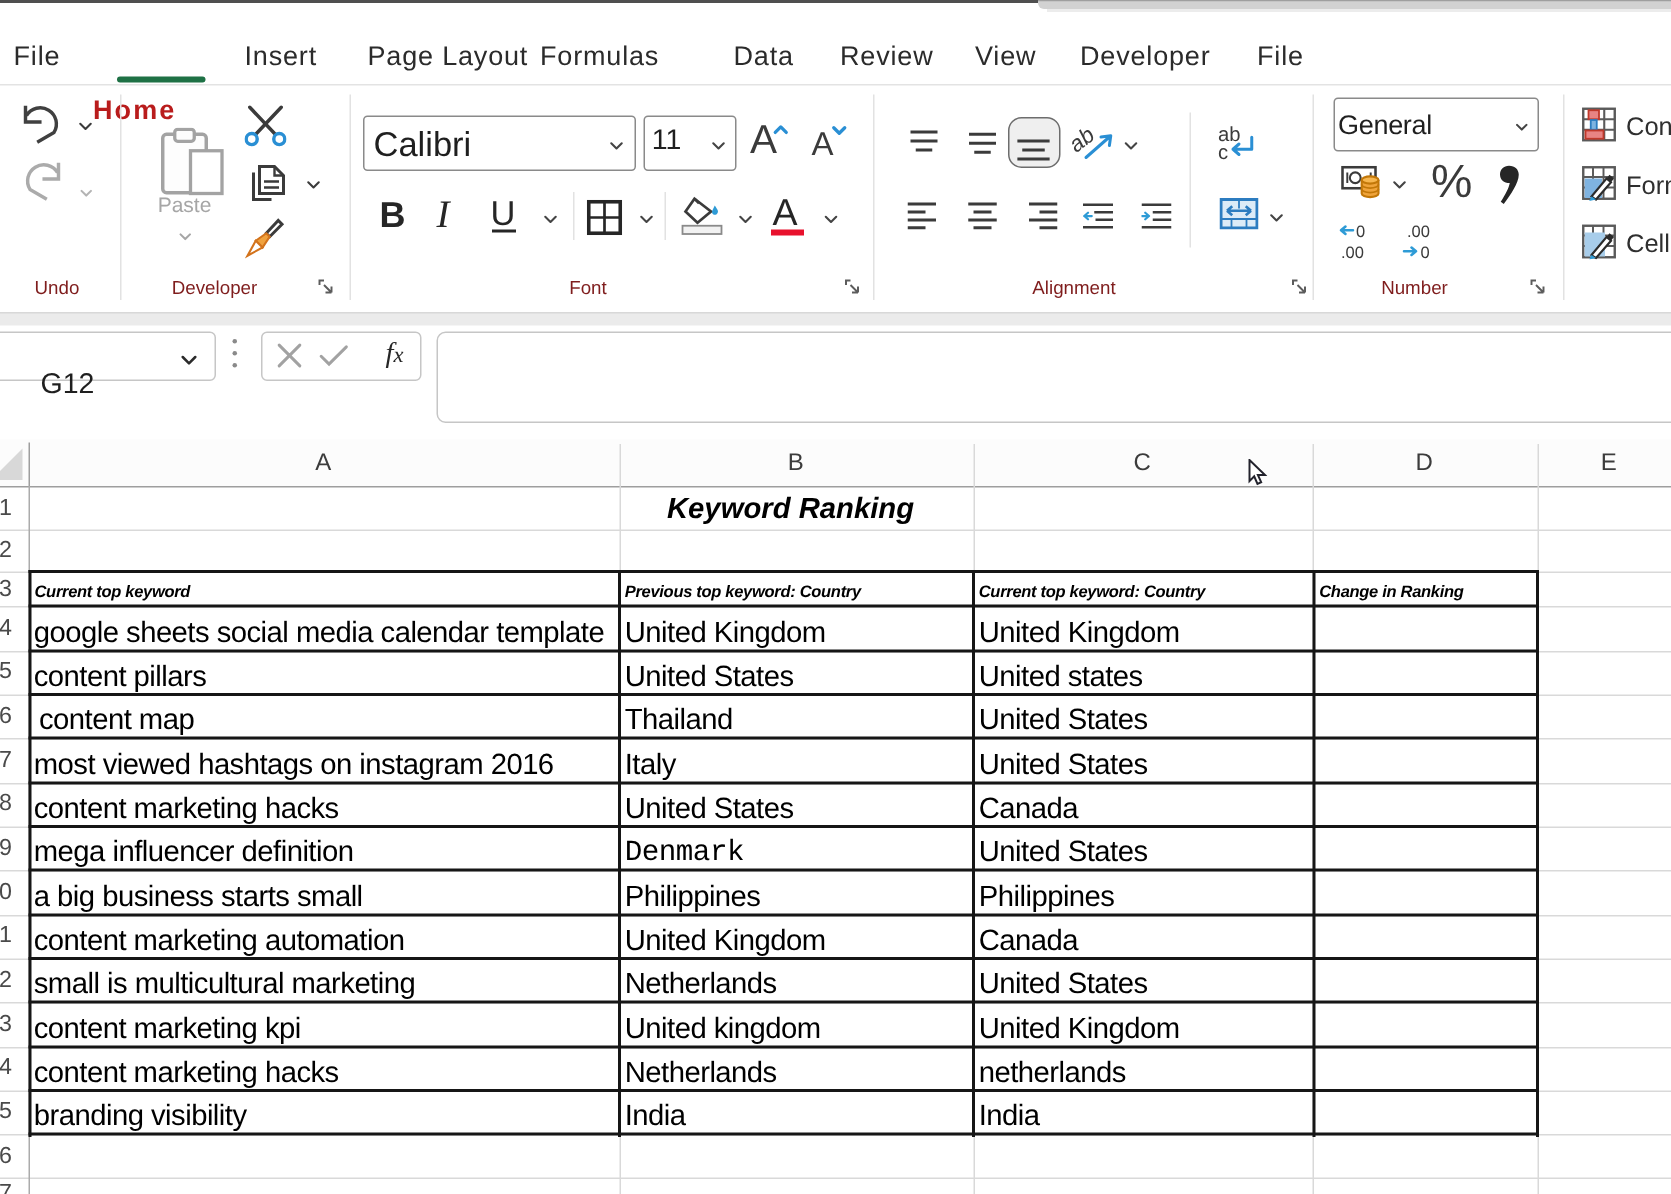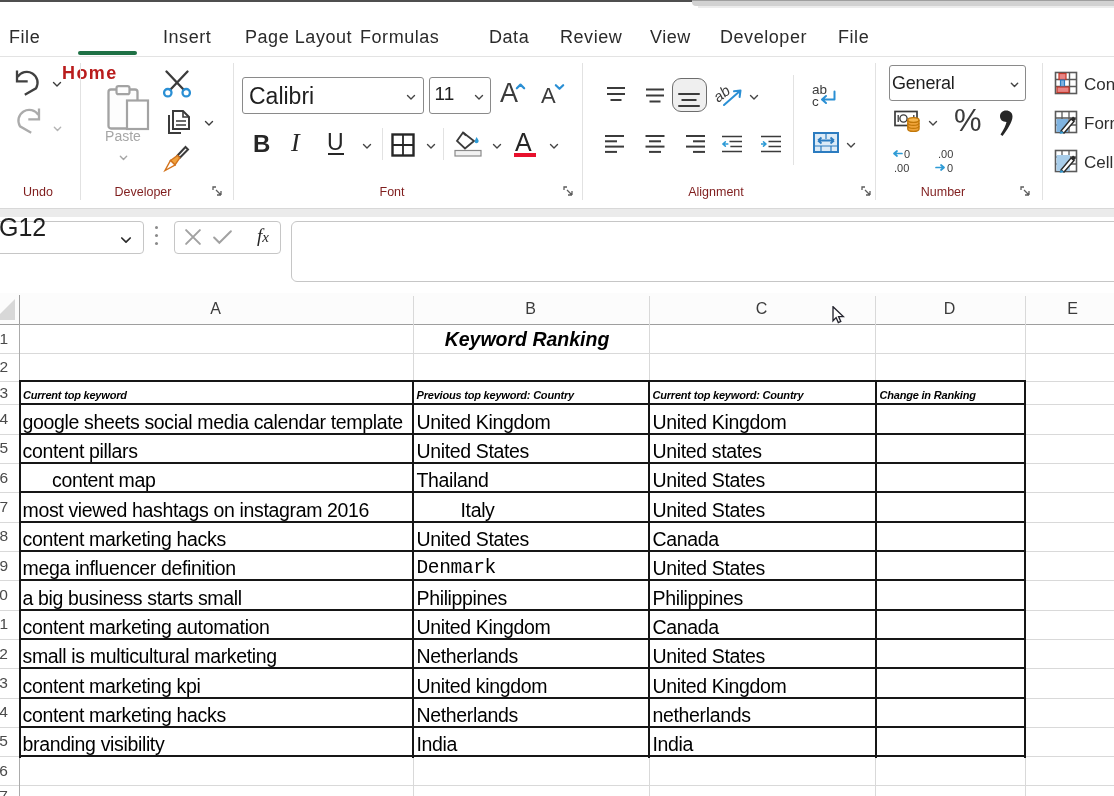--- a/index.html
+++ b/index.html
@@ -265,21 +265,21 @@
     <path d="M2.5,6 L16,6 L16,22 L2.5,22 Z" fill="#a8cdea"></path>
     <path d="M7,21 L17,9 L20,11.5 L10,23 Z" fill="#fff" stroke="#2b2b2b" stroke-width="1.4"></path>
     <path d="M17,9 L19,6.5 L22,9 L20,11.5 Z" fill="#2b2b2b"></path>
     <path d="M7,21 L5.5,24 L10,23 Z" fill="#2e9bd6"></path>
   </svg>
 <div class="abs" style="left:1084px;top:75px;font-size:17px;color:#2f2f2f;white-space:nowrap;">Con</div>
 <div class="abs" style="left:1084px;top:114px;font-size:17px;color:#2f2f2f;white-space:nowrap;">Form</div>
 <div class="abs" style="left:1084px;top:153px;font-size:17px;color:#2f2f2f;white-space:nowrap;">Cell S</div>
 <div class="abs" style="left:0;top:208px;width:1114px;height:9px;background:#ebebeb;border-top:1px solid #d8d8d8;box-sizing:border-box;"></div>
 <div class="abs" style="left:-20px;top:221px;width:164px;height:33px;border:1px solid #c6c6c6;border-radius:4px;background:#fff;box-sizing:border-box;"></div>
-<div class="abs" style="left:-1px;top:213px;font-size:25px;color:#1f1f1f;">G12</div>
+<div class="abs" style="left:-1px;top:246px;font-size:19px;color:#1f1f1f;padding-left:28px;">G12</div>
 <svg class="chv" style="left:120.0px;top:235.0px;" width="12" height="12" viewBox="0 0 10 10">
     <path d="M1.5,2.5 L5,6 L8.5,2.5" fill="none" stroke="#2b2b2b" stroke-width="1.4166666666666667" stroke-linecap="round" stroke-linejoin="round"></path>
   </svg>
 <div class="abs" style="left:155px;top:226px;width:3px;height:3px;border-radius:50%;background:#8a8a8a;box-shadow:0 8px 0 #8a8a8a,0 16px 0 #8a8a8a;"></div>
 <div class="abs" style="left:174px;top:221px;width:107px;height:33px;border:1px solid #c6c6c6;border-radius:4px;background:#fff;box-sizing:border-box;"></div>
 <svg class="abs" style="left:184px;top:228px;" width="18" height="18" viewBox="0 0 17 17">
 <path d="M2,2 L15,15 M15,2 L2,15" stroke="#a2a2a2" stroke-width="1.9" stroke-linecap="round"></path>
   </svg>
 <svg class="abs" style="left:212px;top:228px;" width="21" height="18" viewBox="0 0 20 17">
 <path d="M2,9 L7,14 L18,3" fill="none" stroke="#a2a2a2" stroke-width="1.9" stroke-linecap="round"></path>
@@ -362,25 +362,25 @@
 <div class="hcell" style="left:23px;top:387px;">Current top keyword</div>
 <div class="hcell" style="left:416.5px;top:387px;">Previous top keyword: Country</div>
 <div class="hcell" style="left:652.5px;top:387px;">Current top keyword: Country</div>
 <div class="hcell" style="left:879.5px;top:387px;">Change in Ranking</div>
 <div class="cell" style="left:22.5px;top:412.8px;">google sheets social media calendar template</div>
 <div class="cell" style="left:416.5px;top:412.8px;">United Kingdom</div>
 <div class="cell" style="left:652.5px;top:412.8px;">United Kingdom</div>
 <div class="cell" style="left:22.5px;top:442.1px;">content pillars</div>
 <div class="cell" style="left:416.5px;top:442.1px;">United States</div>
 <div class="cell" style="left:652.5px;top:442.1px;">United states</div>
-<div class="cell" style="left:40px;top:471.4px;padding-left:12px;">content map</div>
+<div class="cell" style="left:14px;top:471.4px;padding-left:12px;">content map</div>
 <div class="cell" style="left:416.5px;top:471.4px;">Thailand</div>
 <div class="cell" style="left:652.5px;top:471.4px;">United States</div>
 <div class="cell" style="left:22.5px;top:500.70000000000005px;">most viewed hashtags on instagram 2016</div>
-<div class="cell" style="left:416.5px;top:500.70000000000005px;margin-left:44px;">Italy</div>
+<div class="cell" style="left:416.5px;top:500.70000000000005px;">Italy</div>
 <div class="cell" style="left:652.5px;top:500.70000000000005px;">United States</div>
 <div class="cell" style="left:22.5px;top:530.0px;">content marketing hacks</div>
 <div class="cell" style="left:416.5px;top:530.0px;">United States</div>
 <div class="cell" style="left:652.5px;top:530.0px;">Canada</div>
 <div class="cell" style="left:22.5px;top:559.3px;">mega influencer definition</div>
 <div class="cell" style="left:416.5px;top:559.3px;font-family:Liberation Mono, monospace;">Denmark</div>
 <div class="cell" style="left:652.5px;top:559.3px;">United States</div>
 <div class="cell" style="left:22.5px;top:588.6px;">a big business starts small</div>
 <div class="cell" style="left:416.5px;top:588.6px;">Philippines</div>
 <div class="cell" style="left:652.5px;top:588.6px;">Philippines</div>

